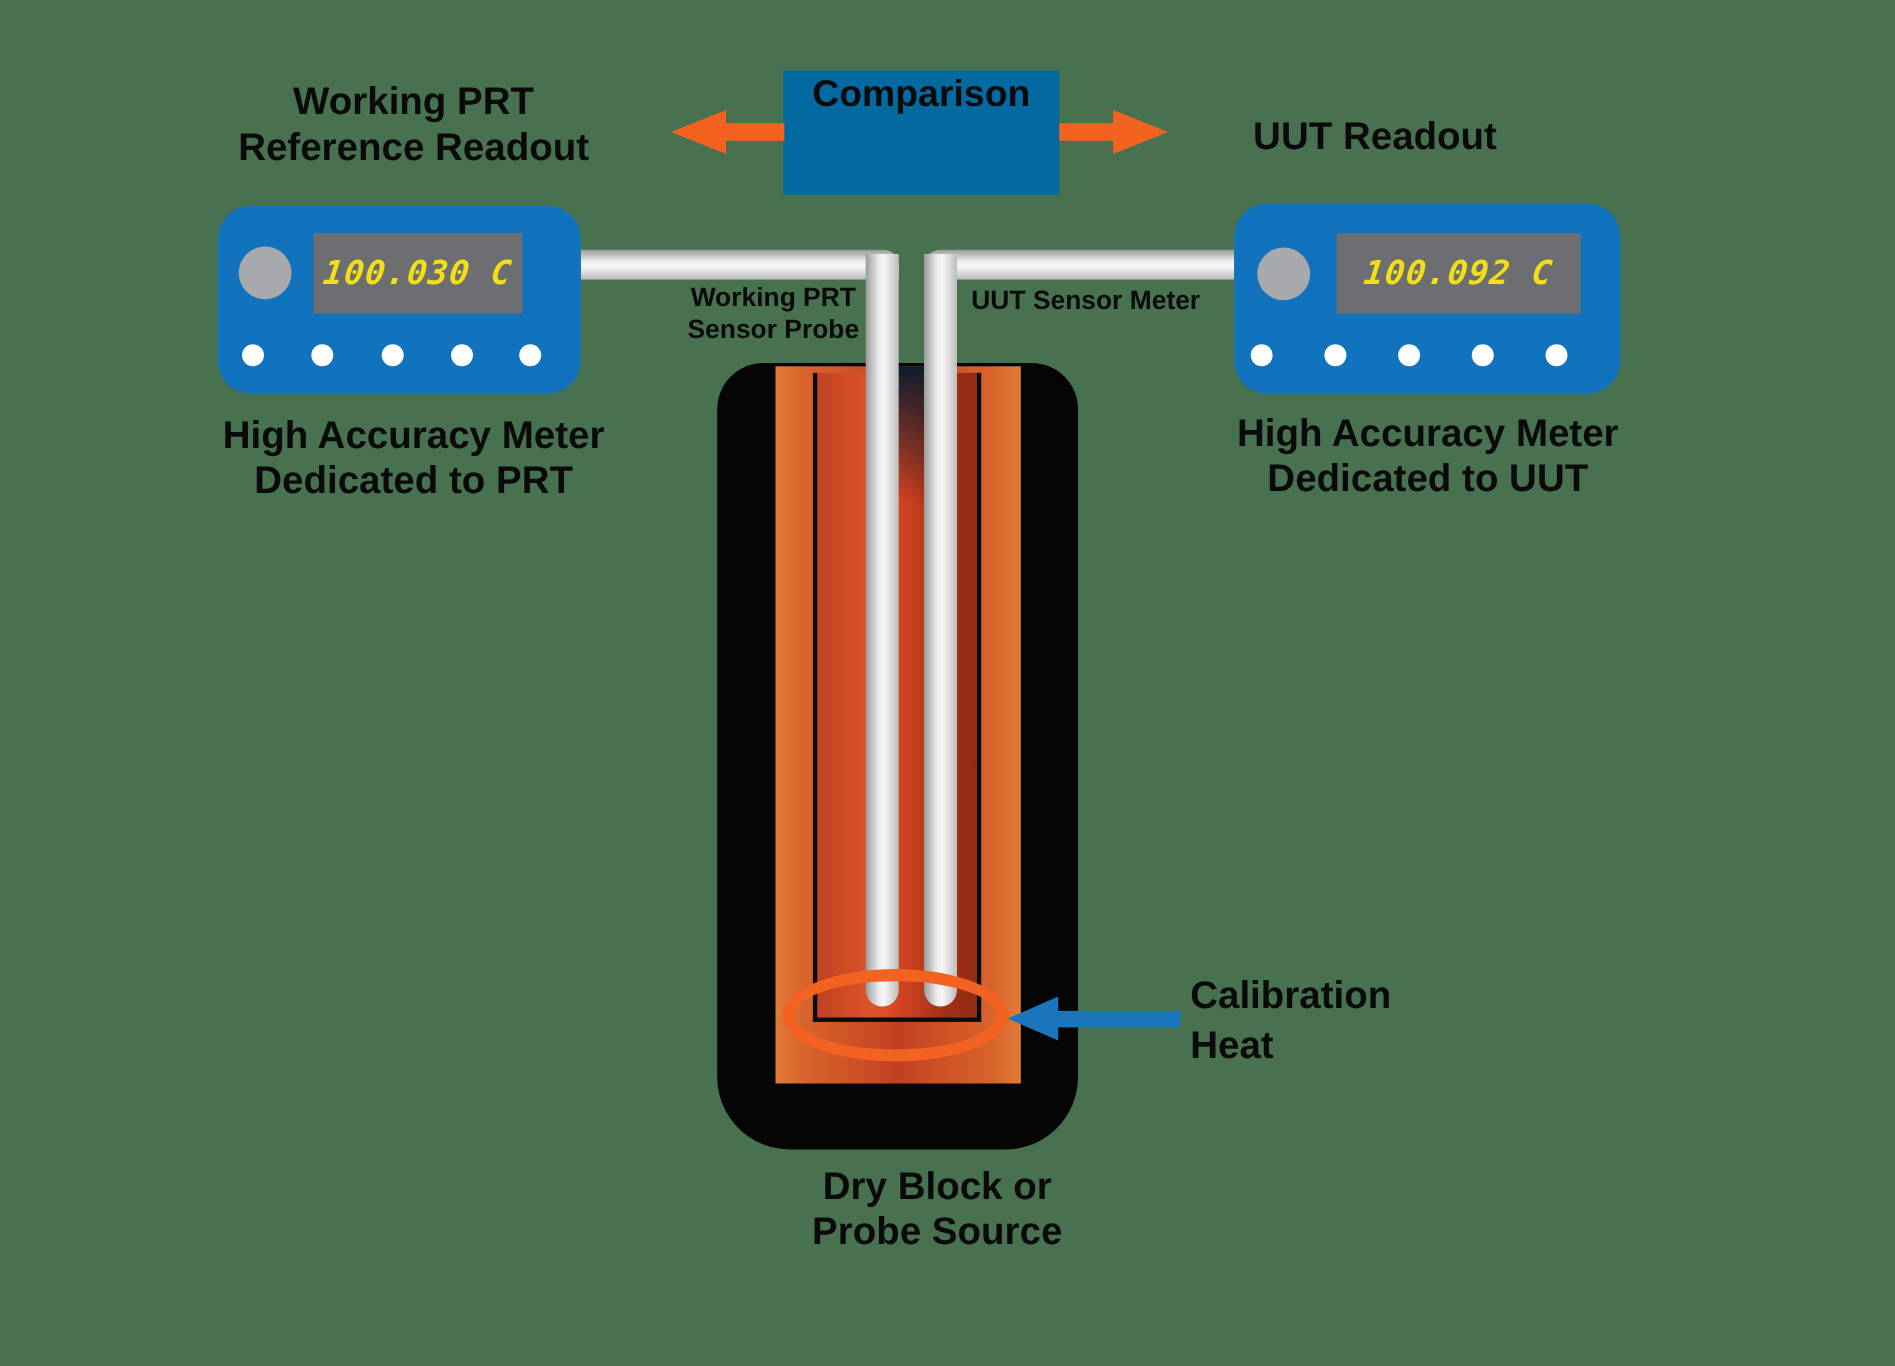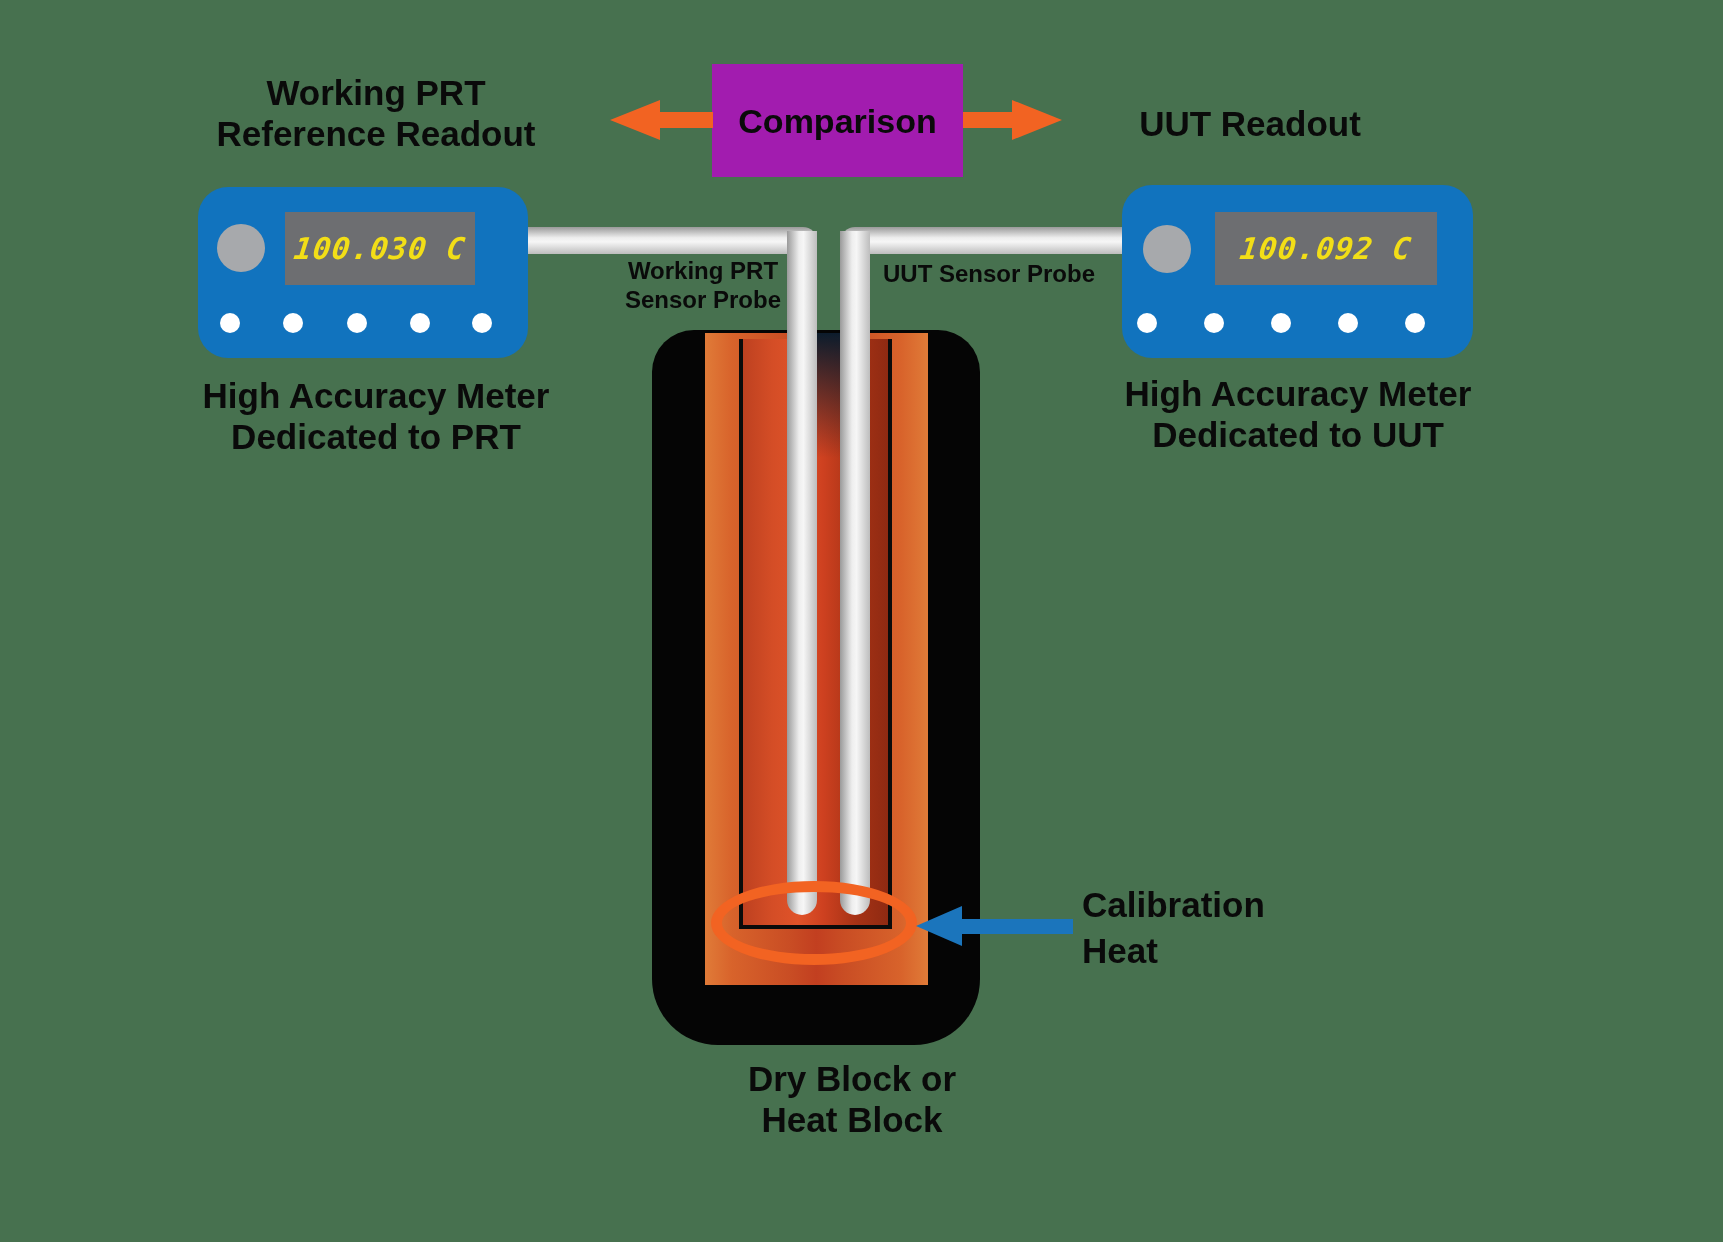--- a/index.html
+++ b/index.html
@@ -6,22 +6,22 @@
   .canvas{position:relative;width:1723px;height:1242px;background:#47714F;overflow:hidden;
           font-family:"Liberation Sans",sans-serif;}
   .abs{position:absolute;}
   .lbl{font-weight:bold;color:#0a0a0a;}
   .big{font-size:35px;line-height:41px;}
   .small{font-size:24px;line-height:29px;}
   .center{text-align:center;}
   .line{display:block;}
 
   
-  .cmp-box{left:712px;top:64px;width:251px;height:113px;background:#a21caf;
-           display:flex;flex-direction:column;justify-content:center;gap:24px;}
+  .cmp-box{left:712px;top:64px;width:251px;height:113px;background:#0369a1;
+           display:flex;flex-direction:column;justify-content:space-between;gap:24px;}
   .cmp-box .lbl{font-size:34px;line-height:42px;}
 
   
   .o-shaft{height:16px;background:#F26322;top:112px;}
   .o-head{width:0;height:0;top:100px;}
   .o-head.left{border-right:50px solid #F26322;border-top:20px solid transparent;border-bottom:20px solid transparent;}
   .o-head.right{border-left:50px solid #F26322;border-top:20px solid transparent;border-bottom:20px solid transparent;}
 
   
   .meter{background:#1173BE;border-radius:30px;z-index:15;}
@@ -79,21 +79,21 @@
 
   <div class="abs tube-h" style="left:528px;width:289px;border-top-right-radius:14px;"></div>
   <div class="abs tube-h" style="left:841px;width:281px;border-top-left-radius:14px;"></div>
   <div class="abs tube-v" style="left:787px;"></div>
   <div class="abs tube-v" style="left:840px;"></div>
 
   <div class="abs lbl small center" style="left:573px;top:256px;width:260px;">
     <span class="line">Working PRT</span>
     <span class="line">Sensor Probe</span>
   </div>
-  <div class="abs lbl small" style="left:883px;top:259px;width:280px;">UUT Sensor Probe</div>
+  <div class="abs lbl small" style="left:883px;top:259px;width:280px;">UUT Sensor Meter</div>
 
   <div class="abs meter" style="left:198px;top:187px;width:330px;height:171px;">
     <div class="abs meter-btn" style="left:19px;top:37px;"></div>
     <div class="abs meter-display" style="left:87px;top:25px;width:190px;height:73px;">
       <span class="digits">100.030 C</span>
     </div>
     <div class="abs dot" style="left:22px;top:126px;"></div>
     <div class="abs dot" style="left:85px;top:126px;"></div>
     <div class="abs dot" style="left:149px;top:126px;"></div>
     <div class="abs dot" style="left:212px;top:126px;"></div>
@@ -129,16 +129,16 @@
   <div class="abs iso-ring"></div>
   <div class="abs b-shaft"></div>
   <div class="abs b-head"></div>
   <div class="abs lbl big" style="left:1082px;top:882px;width:300px;line-height:46px;">
     <span class="line">Calibration</span>
     <span class="line">Heat</span>
   </div>
 
   <div class="abs lbl big center" style="left:652px;top:1058px;width:400px;">
     <span class="line">Dry Block or</span>
-    <span class="line">Heat Block</span>
+    <span class="line">Probe Source</span>
   </div>
 
 </div>
 
 </body></html>

